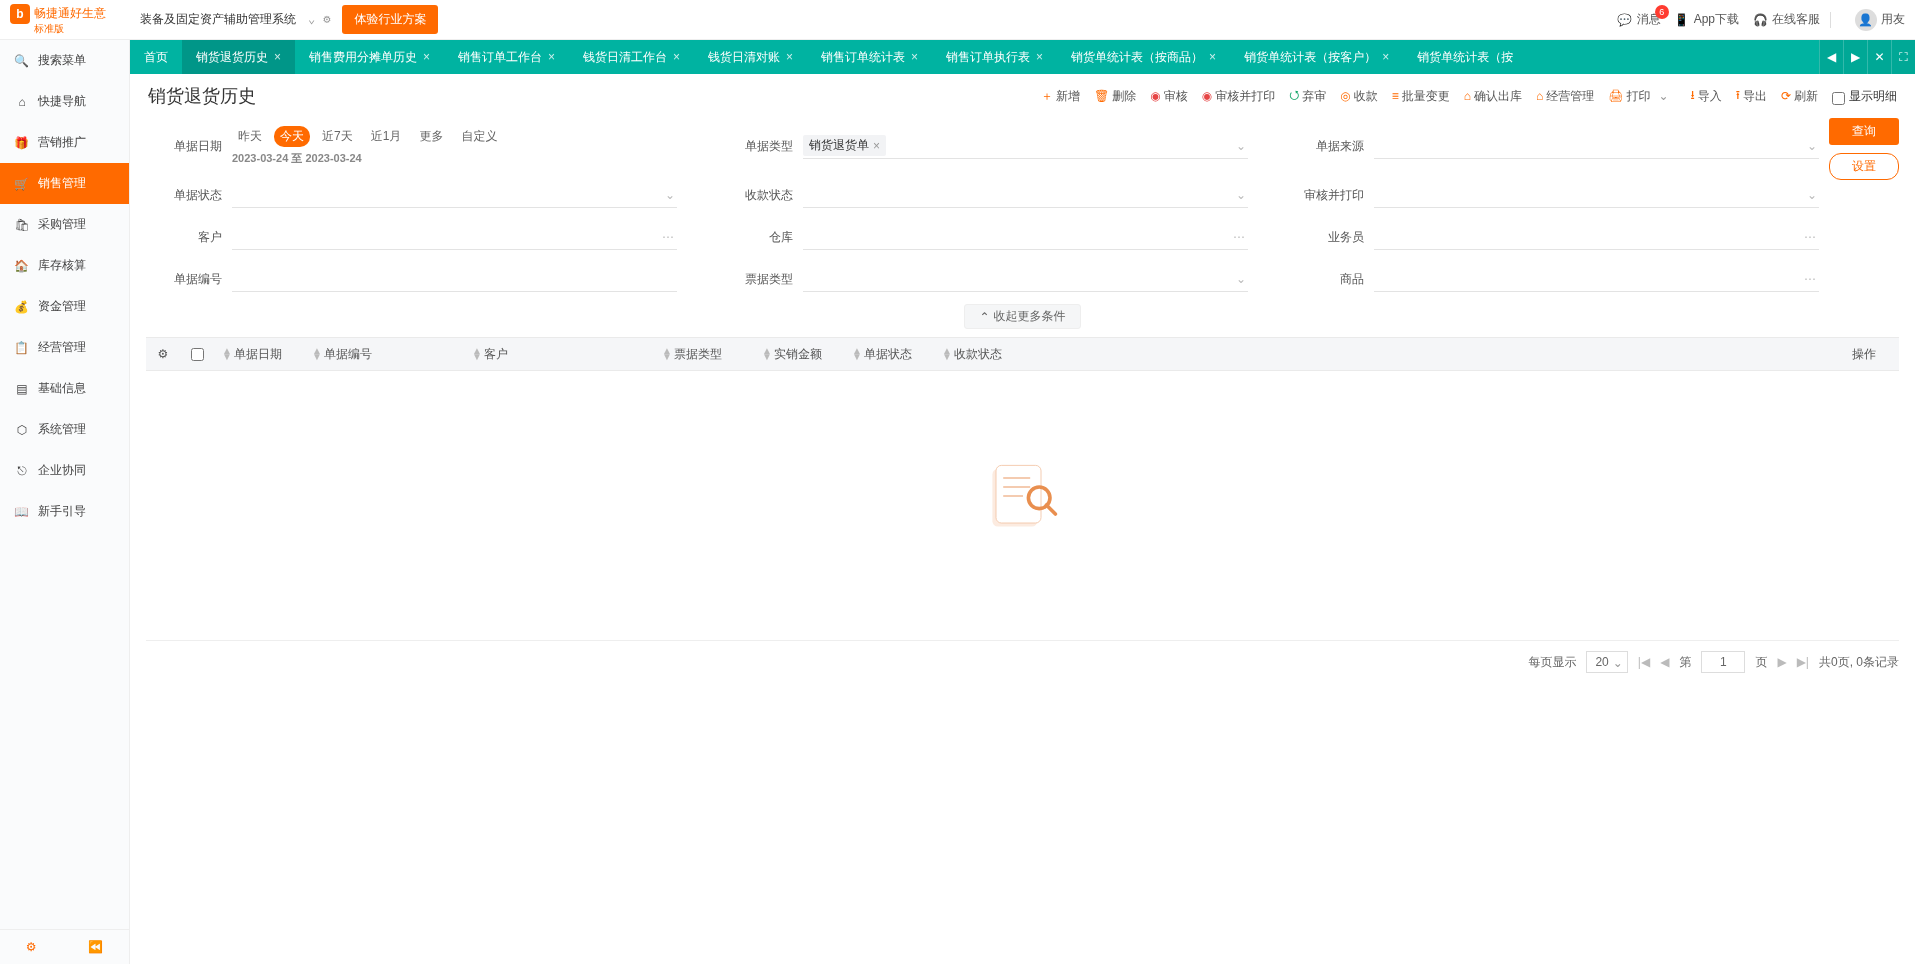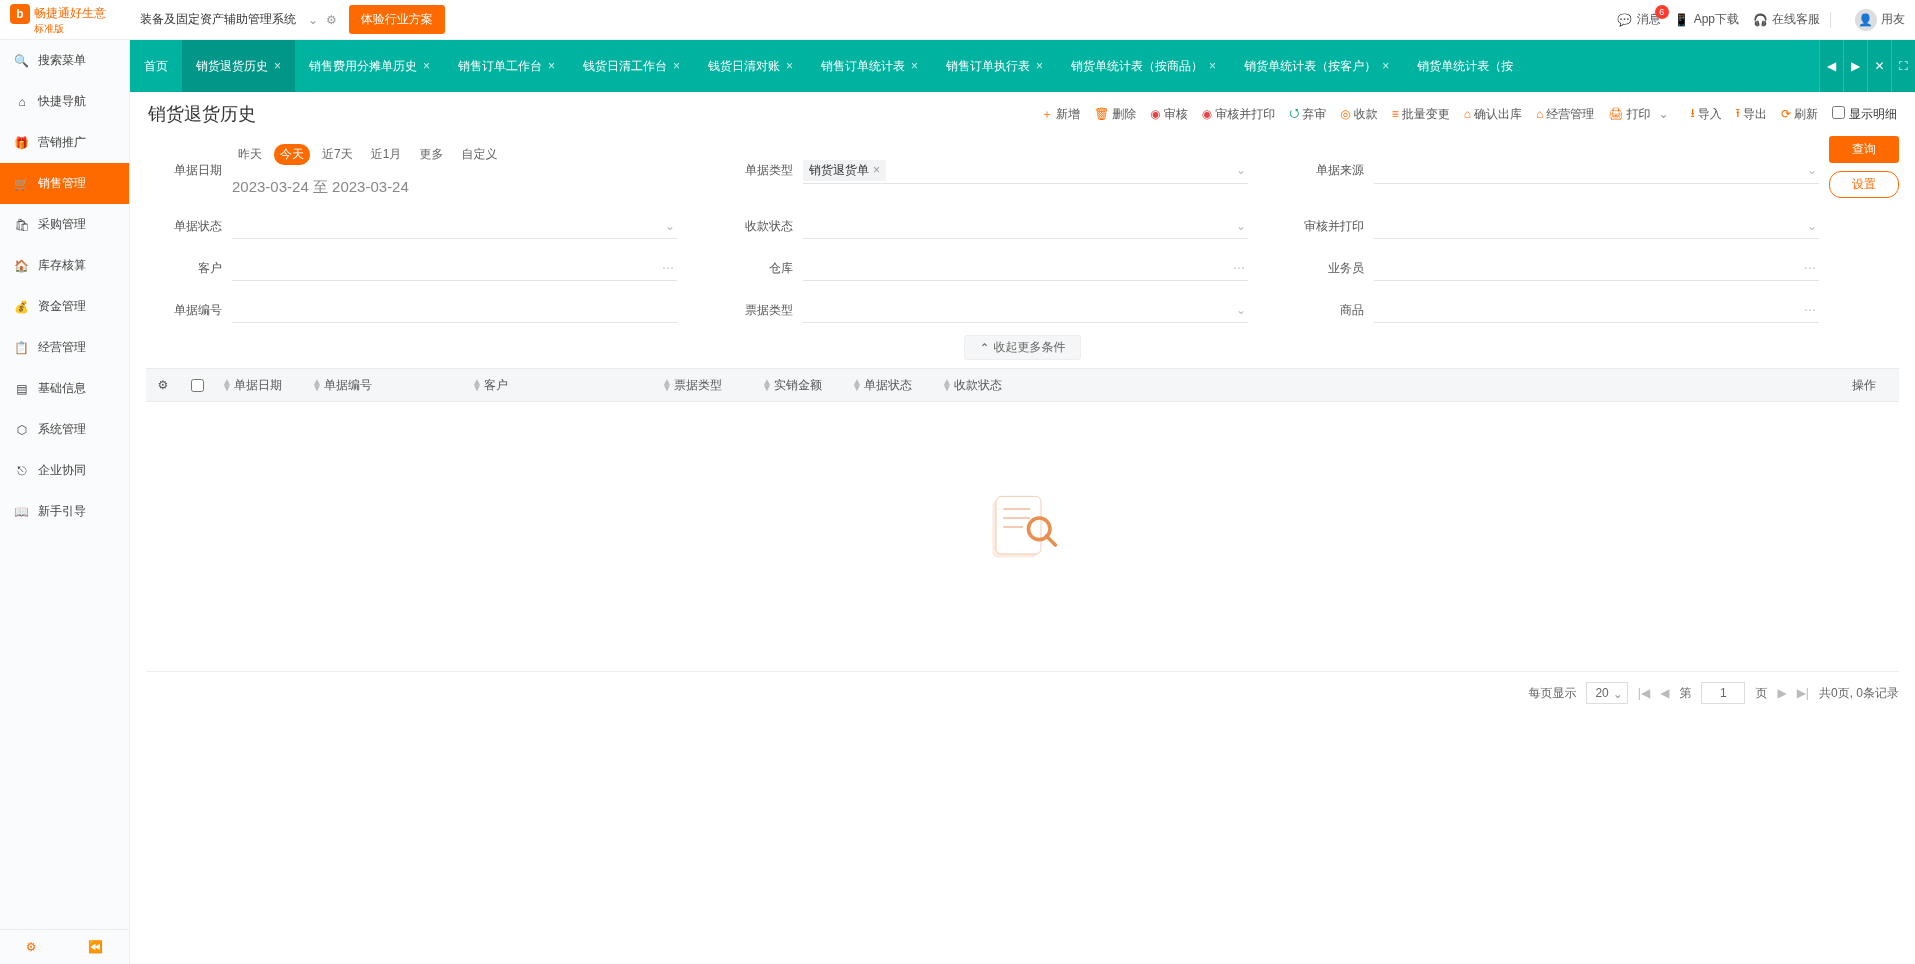--- a/index.html
+++ b/index.html
@@ -4,21 +4,21 @@
 <style>
 * { margin: 0; padding: 0; box-sizing: border-box; }
 body { font-family: "Microsoft YaHei", "PingFang SC", sans-serif; font-size: 12px; color: #333; background: #fff; overflow: hidden; }
 
 
 .header { height: 40px; display: flex; align-items: center; border-bottom: 1px solid #eee; padding: 0 10px; }
 .logo-block { display: flex; align-items: center; width: 120px; }
 .logo-icon { width: 20px; height: 20px; background: #ff6a00; border-radius: 4px; margin-right: 4px; display: flex; align-items: center; justify-content: center; color: #fff; font-weight: bold; }
 .logo-text { color: #ff6a00; font-size: 12px; }
 .logo-sub { color: #ff6a00; font-size: 10px; margin-left: 24px; margin-top: -2px; }
-.org-select { margin-left: 10px; display: flex; align-items: center; }
+.org-select { margin-left: 10px; display: flex; align-items: center; font-family: Liberation Mono, monospace; }
 .org-name { min-width: 160px; }
 .chev { margin: 0 8px; color: #999; }
 .gear { color: #999; margin-right: 12px; cursor: pointer; }
 .try-btn { background: #ff6a00; color: #fff; padding: 6px 12px; border-radius: 3px; cursor: pointer; }
 .header-spacer { flex: 1; }
 .hdr-link { display: flex; align-items: center; margin-left: 14px; color: #555; cursor: pointer; position: relative; }
 .hdr-link .ico { margin-right: 4px; }
 .badge { position: absolute; top: -6px; right: -8px; background: #ff3b30; color: #fff; border-radius: 8px; min-width: 14px; height: 14px; font-size: 9px; display: flex; align-items: center; justify-content: center; padding: 0 3px; }
 .avatar { width: 22px; height: 22px; border-radius: 50%; background: #ddd; display: flex; align-items: center; justify-content: center; color: #fff; margin-right: 4px; }
 .vdiv { width: 1px; height: 16px; background: #ddd; margin: 0 10px; }
@@ -28,55 +28,55 @@
 .sidebar { width: 130px; background: #fafbfc; border-right: 1px solid #eee; display: flex; flex-direction: column; }
 .sb-item { display: flex; align-items: center; padding: 12px 14px; color: #444; cursor: pointer; }
 .sb-item.active { background: #ff6a00; color: #fff; }
 .sb-item .ico { width: 16px; margin-right: 8px; display: flex; align-items: center; justify-content: center; }
 .sb-foot { margin-top: auto; display: flex; justify-content: space-around; padding: 10px 0; border-top: 1px solid #eee; color: #ff6a00; }
 
 
 .main { flex: 1; display: flex; flex-direction: column; min-width: 0; }
 
 
-.tabs { height: 52px; background: #00b3a1; display: flex; align-items: stretch; color: #fff; }
+.tabs { height: 34px; background: #00b3a1; display: flex; align-items: stretch; color: #fff; }
 .tab { display: flex; align-items: center; padding: 0 14px; cursor: pointer; white-space: nowrap; }
 .tab.active { background: #009688; }
 .tab-close { margin-left: 6px; font-size: 12px; opacity: .8; }
 .tabs-ctrl { display: flex; align-items: center; margin-left: auto; }
 .tabs-btn { width: 24px; display: flex; align-items: center; justify-content: center; background: #00a896; cursor: pointer; height: 100%; border-left: 1px solid rgba(255,255,255,.2); }
 
 
 .page-head { display: flex; align-items: center; padding: 10px 18px 4px; }
 .page-title { font-size: 18px; }
 .toolbar { margin-left: auto; display: flex; align-items: center; flex-wrap: wrap; }
 .tbtn { display: flex; align-items: center; margin-left: 14px; cursor: pointer; color: #555; }
 .tbtn .ico { margin-right: 3px; }
 .c-orange { color: #ff6a00; }
 .c-red { color: #e64545; }
 .c-green { color: #17a86b; }
-.chk { display: flex; align-items: flex-start; margin-left: 14px; }
+.chk { display: flex; align-items: flex-end; margin-left: 14px; }
 .chk input { margin-right: 4px; }
 
 
 .filter-wrap { padding: 6px 16px 0; }
 .filter-inner { display: flex; }
 .filter-cols { flex: 1; display: grid; grid-template-columns: 1fr 1fr 1fr; column-gap: 40px; }
 .frow { display: flex; align-items: center; padding: 8px 0; }
 .flabel { width: 86px; text-align: right; padding-right: 10px; color: #555; }
 .fctrl { flex: 1; position: relative; border-bottom: 1px solid #e3e3e3; min-height: 26px; display: flex; align-items: center; }
 .fctrl.noborder { border: none; }
 .tag-chip { background: #f2f3f5; padding: 2px 6px; border-radius: 2px; display: inline-flex; align-items: center; }
 .tag-chip .x { margin-left: 4px; color: #999; }
 .dropico { position: absolute; right: 2px; color: #bbb; }
 .dots { position: absolute; right: 2px; color: #bbb; letter-spacing: 1px; }
 .date-quick { display: flex; align-items: center; gap: 6px; flex-wrap: wrap; }
 .date-q { padding: 2px 6px; cursor: pointer; color: #666; }
 .date-q.active { background: #ff6a00; color: #fff; border-radius: 10px; }
-.date-range { color: #888; font-size: 15px; margin-top: 13px; }
+.date-range { color: #888; font-size: 11px; margin-top: 4px; font-weight: bold; }
 .action-col { width: 70px; margin-left: 10px; display: flex; flex-direction: column; gap: 8px; align-items: stretch; }
 .btn-primary { background: #ff6a00; color: #fff; padding: 5px 0; border-radius: 3px; text-align: center; cursor: pointer; }
 .btn-outline { border: 1px solid #ff6a00; color: #ff6a00; padding: 4px 0; border-radius: 12px; text-align: center; cursor: pointer; }
 
 
 .collapse-bar { text-align: center; padding: 4px 0; }
 .collapse-pill { display: inline-flex; align-items: center; background: #f5f6f7; border: 1px solid #eee; padding: 3px 14px; border-radius: 3px; color: #666; cursor: pointer; }
 
 
 .table-head { display: flex; align-items: center; background: #f5f6f8; border-top: 1px solid #eaeaea; border-bottom: 1px solid #eaeaea; height: 34px; margin: 4px 16px 0; }

